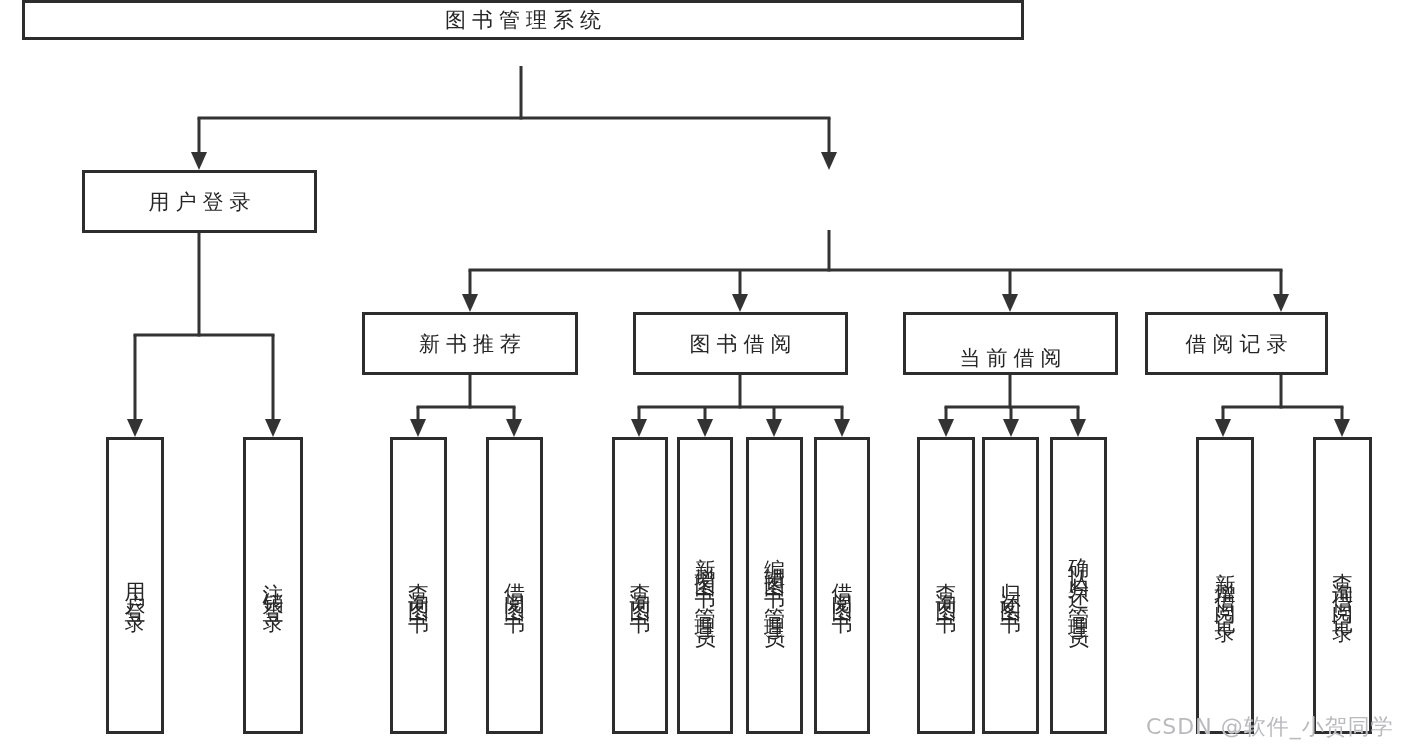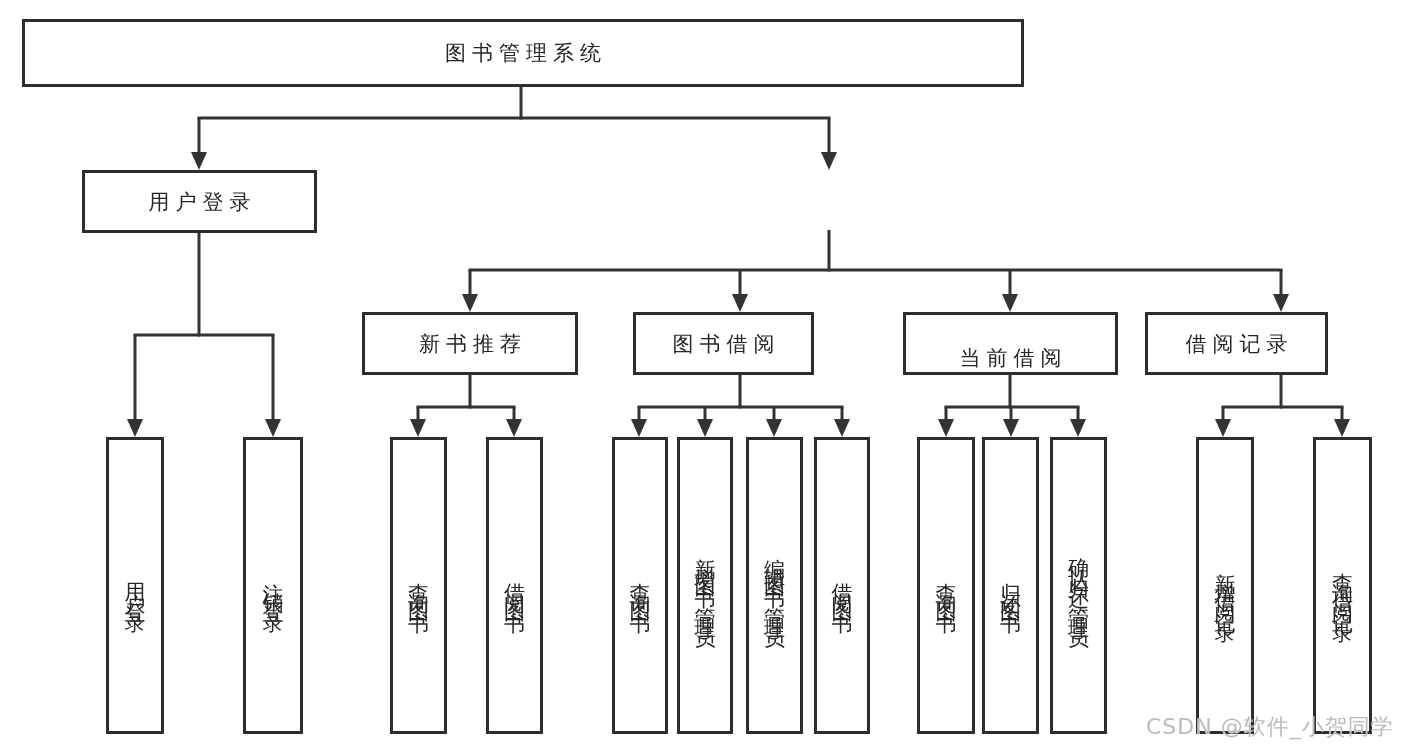--- a/index.html
+++ b/index.html
@@ -103,32 +103,32 @@
       <line x1="1011" y1="407" x2="1011" y2="425" stroke="#333333" stroke-width="3"></line>
       <polygon points="1003,419 1019,419 1011,437" fill="#333333"></polygon>
       <line x1="1078" y1="407" x2="1078" y2="425" stroke="#333333" stroke-width="3"></line>
       <polygon points="1070,419 1086,419 1078,437" fill="#333333"></polygon>
       <line x1="1223" y1="407" x2="1223" y2="425" stroke="#333333" stroke-width="3"></line>
       <polygon points="1215,419 1231,419 1223,437" fill="#333333"></polygon>
       <line x1="1342" y1="407" x2="1342" y2="425" stroke="#333333" stroke-width="3"></line>
       <polygon points="1334,419 1350,419 1342,437" fill="#333333"></polygon>
     </svg>
 
-  <div class="node" style="left:22px;top:19px;width:1002px;height:68px;">
+  <div class="node" style="left:22px;top:0;width:1002px;height:40px;">
     <span class="h-label">图书管理系统</span>
   </div>
 
   <div class="node lvl2" style="left:82px;width:235px;">
     <span class="h-label">用户登录</span>
   </div>
 
   <div class="node lvl3" style="left:362px;width:216px;">
     <span class="h-label">新书推荐</span>
   </div>
-  <div class="node lvl3" style="left:633px;width:181px;">
+  <div class="node lvl3" style="left:633px;width:215px;">
     <span class="h-label">图书借阅</span>
   </div>
   <div class="node lvl3" style="left:903px;width:215px;align-items:flex-end;">
     <span class="h-label">当前借阅</span>
   </div>
   <div class="node lvl3" style="left:1145px;width:183px;">
     <span class="h-label">借阅记录</span>
   </div>
 
   <div class="node leaf" style="left:106px;width:58px;">

